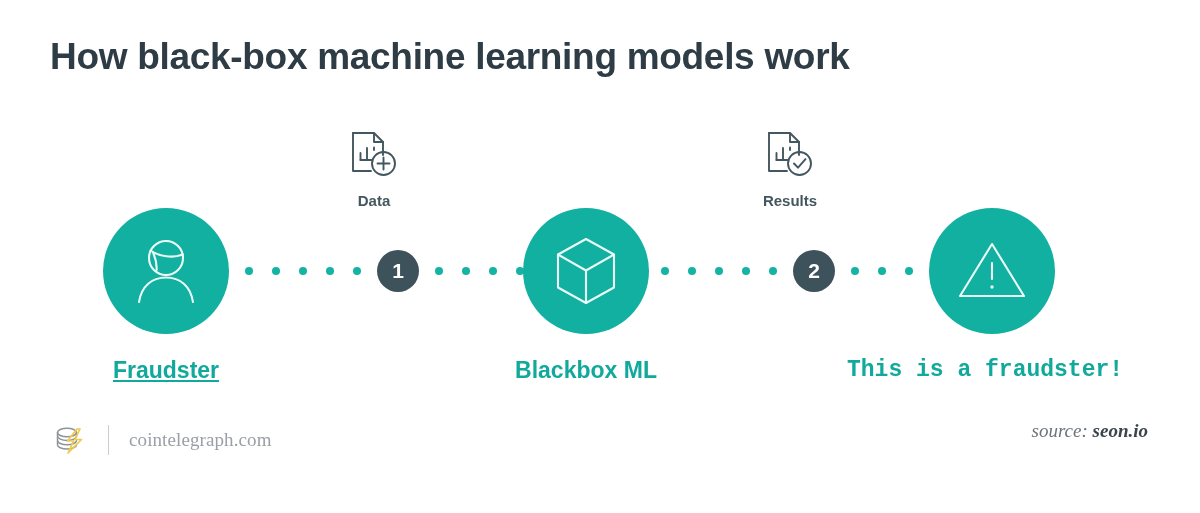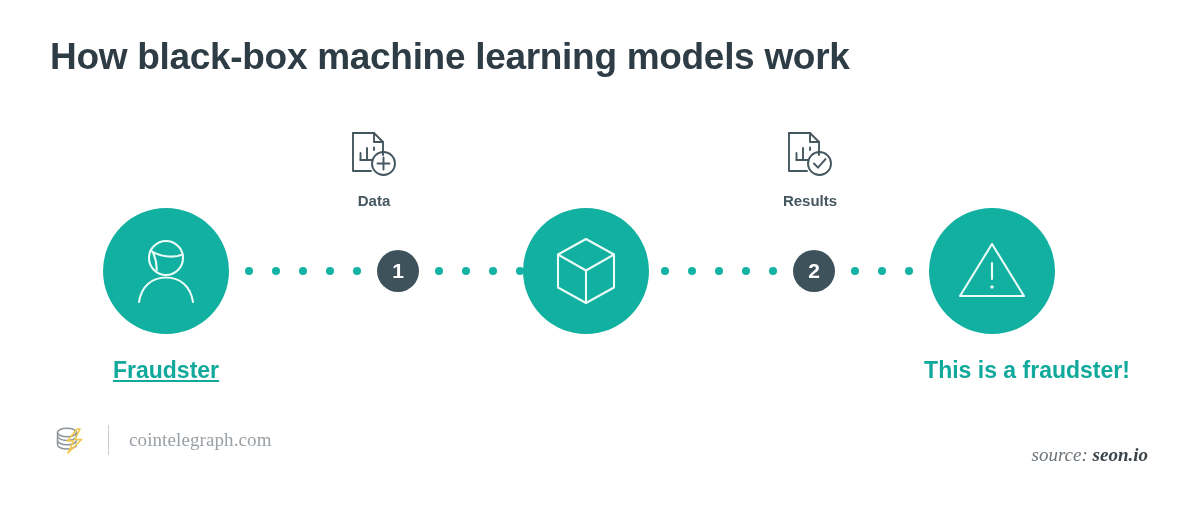--- a/index.html
+++ b/index.html
@@ -65,21 +65,21 @@
     position: absolute;
     top: 237px;
     font-size: 23px;
     font-weight: bold;
     color: #11a99c;
     white-space: nowrap;
     text-align: center;
   }
   .cap-fraudster { left: 103px; width: 126px; text-decoration: underline; }
   .cap-blackbox  { left: 473px; width: 226px; }
-  .cap-alert     { left: 904px; width: 246px; }
+  .cap-alert     { left: 847px; width: 246px; font-family: Liberation Mono, monospace; }
 
   
   .connector {
     position: absolute;
     top: 128px;
     height: 46px;
     display: flex;
     align-items: center;
   }
   .conn-1 { left: 245px; width: 270px; }
@@ -117,21 +117,21 @@
   }
 
   
   .step-head {
     position: absolute;
     top: 8px;
     width: 180px;
     text-align: center;
   }
   .head-data    { left: 284px; }
-  .head-results { left: 720px; }
+  .head-results { left: 700px; }
 
   .step-head .glyph {
     height: 56px;
     display: flex;
     align-items: center;
     justify-content: center;
   }
   .step-head .step-label {
     margin-top: 8px;
     font-size: 15px;
@@ -170,21 +170,21 @@
     margin: 0 20px 0 18px;
   }
   .brand-text {
     font-size: 19px;
     color: #9aa0a6;
     letter-spacing: 0.1px;
   }
   .source {
     position: absolute;
     right: 52px;
-    top: 28px;
+    top: 4px;
     font-size: 19px;
     font-style: italic;
     color: #6c747a;
     white-space: nowrap;
   }
   .source b {
     color: #3a444a;
     font-weight: bold;
   }
 </style>
@@ -250,20 +250,21 @@
 
     <div class="node node-blackbox">
       <span>
         <svg width="64" height="70" viewBox="0 0 64 70" fill="none" stroke="#eafbf8" stroke-width="2.1" stroke-linecap="round" stroke-linejoin="round">
           <path d="M32 3 L60 18.5 V51.5 L32 67 L4 51.5 V18.5 Z"></path>
           <path d="M4 18.5 L32 34.5 L60 18.5"></path>
           <path d="M32 34.5 V67"></path>
         </svg>
       </span>
     </div>
+    <div class="node-caption cap-blackbox">Blackbox ML</div>
 
     <div class="step-head head-results">
       <div class="glyph">
         <svg width="52" height="54" viewBox="0 0 52 54" fill="none" stroke="#44565f" stroke-width="1.9" stroke-linecap="round" stroke-linejoin="round">
           <path d="M5 4 h21 l9 9 v13"></path>
           <path d="M5 4 v38 h18"></path>
           <path d="M26 4 v9 h9"></path>
           <path d="M12.5 31 v-7"></path>
           <path d="M19 31 v-12"></path>
           <path d="M12.5 31 h11"></path>

